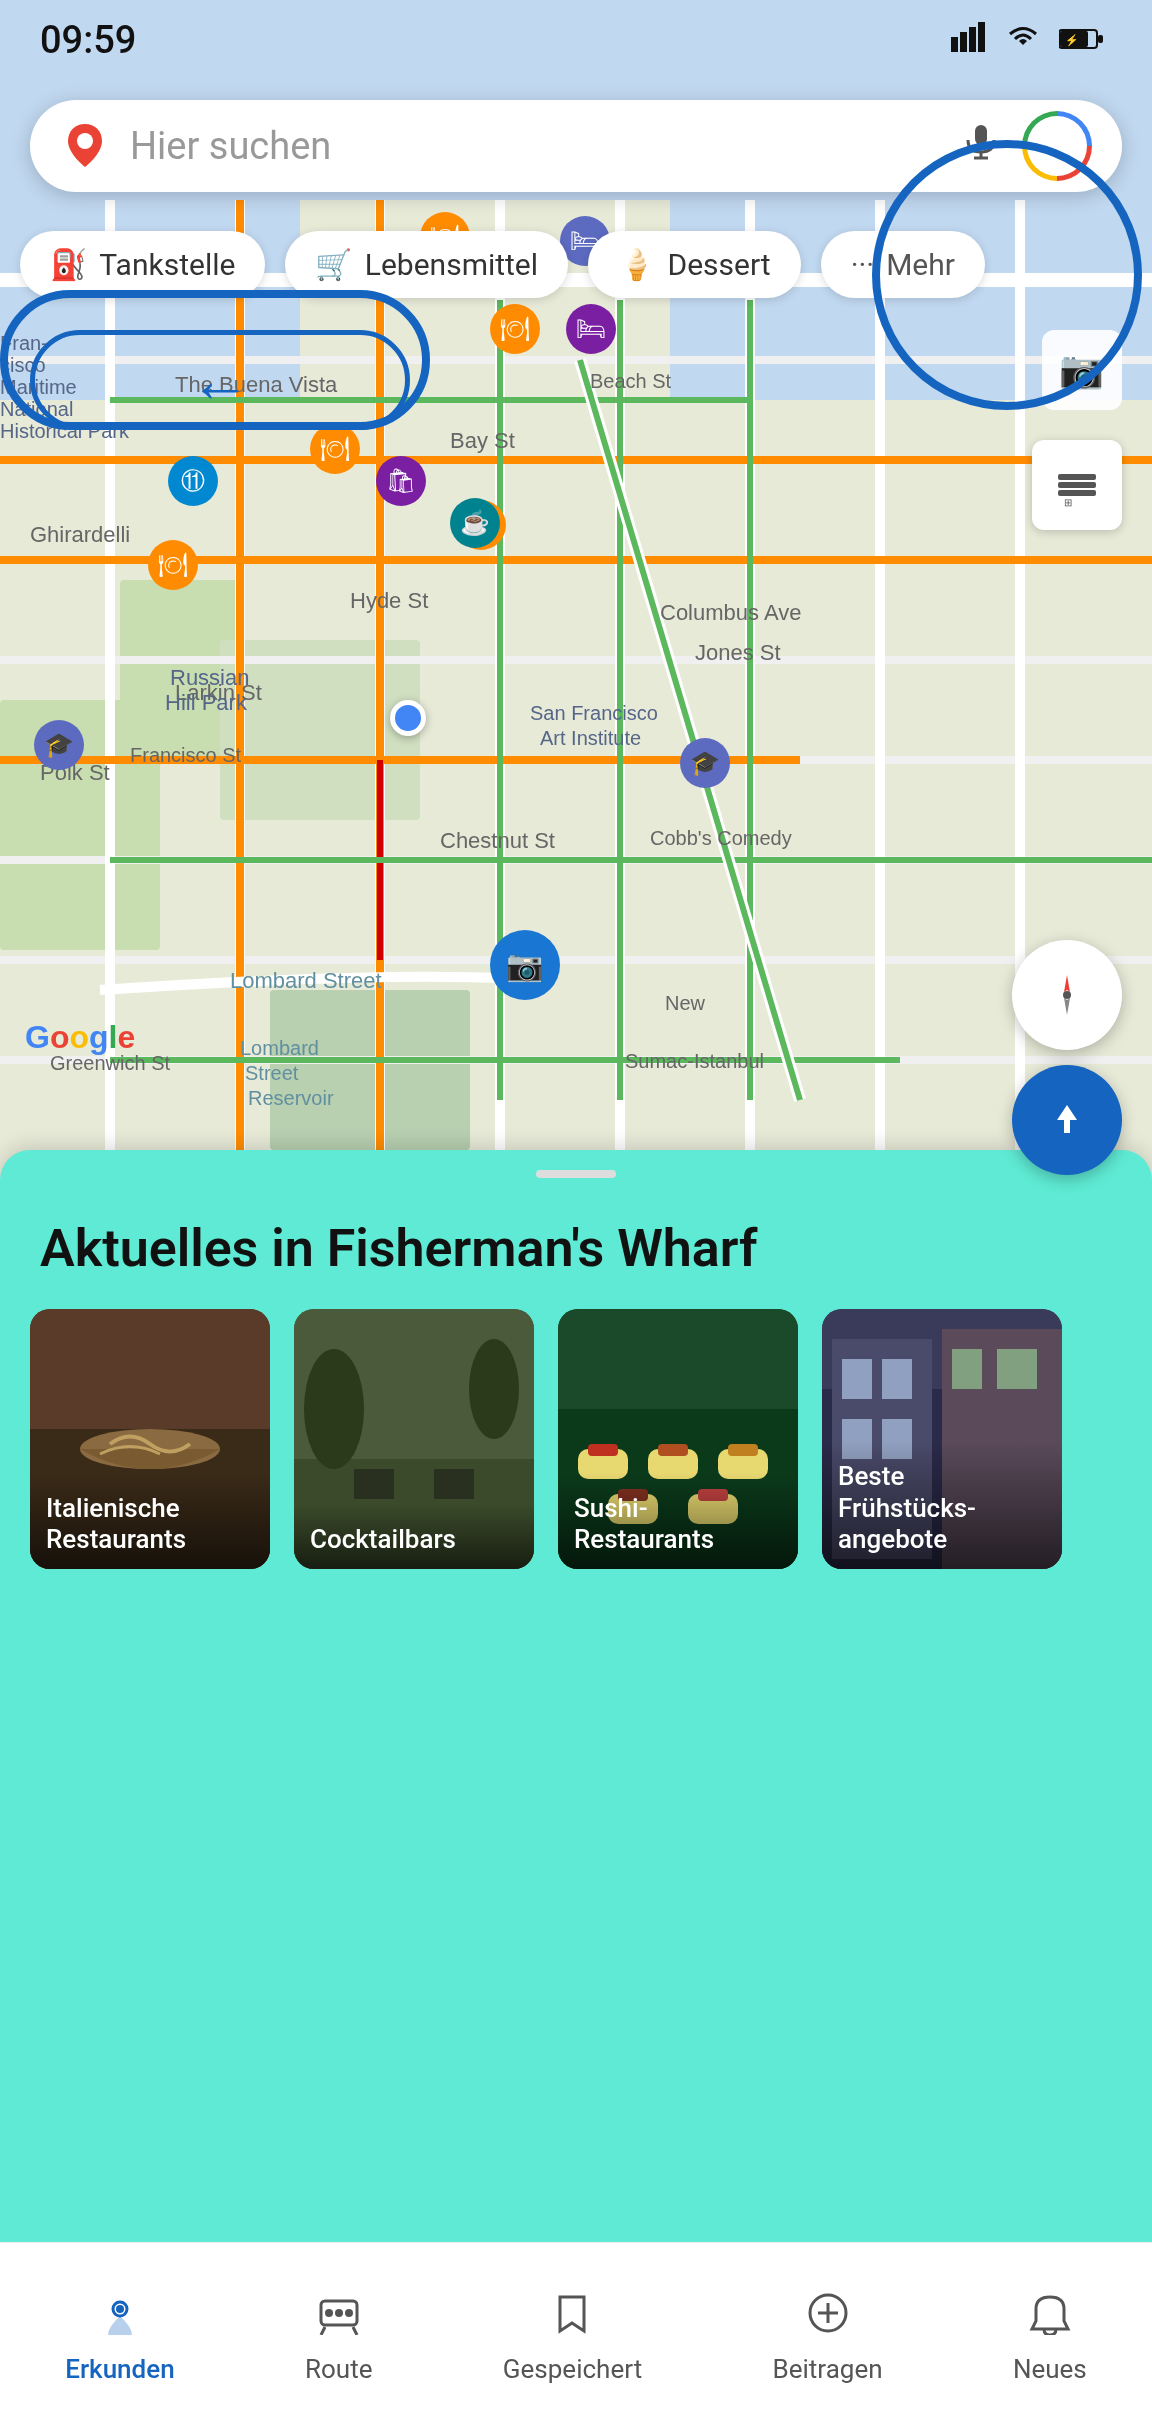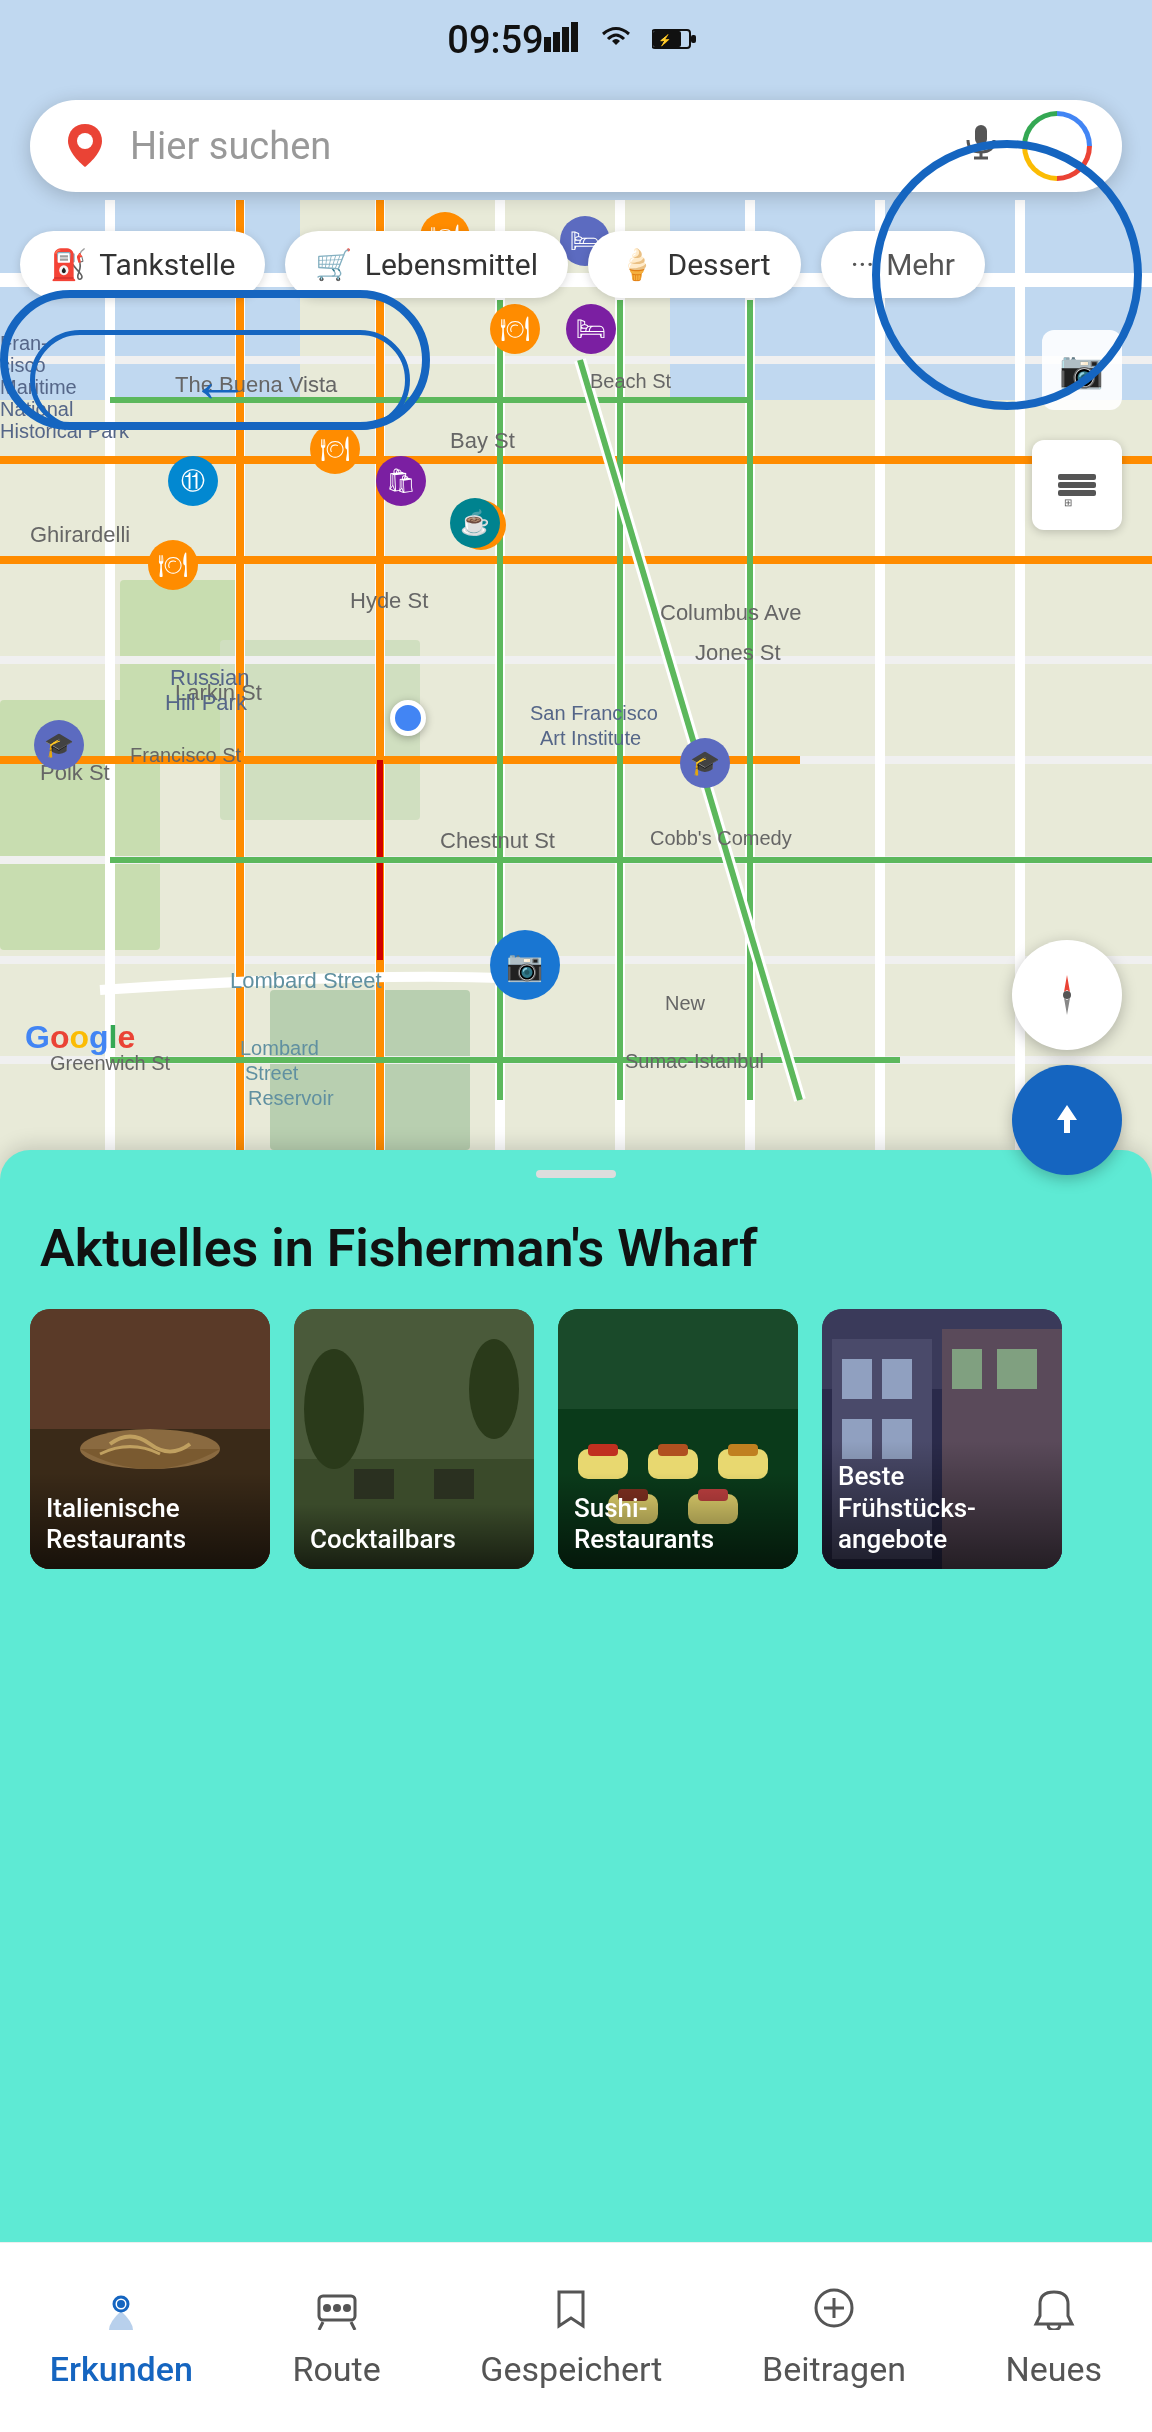--- a/index.html
+++ b/index.html
@@ -13,21 +13,21 @@
     }
 
     
     .status-bar {
       position: absolute;
       top: 0; left: 0; right: 9px;
       height: 80px;
       background: transparent;
       display: flex;
       align-items: center;
-      justify-content: center;
+      justify-content: space-between;
       padding: 8px 40px;
       z-index: 100;
     }
     .status-time {
       font-size: 38px;
       font-weight: 500;
       color: #111;
     }
     .status-icons {
       display: flex;
@@ -319,21 +319,21 @@
       gap: 8px;
     }
     .nav-item-icon {
       font-size: 44px;
       color: #555;
     }
     .nav-item-icon.active {
       color: #1565C0;
     }
     .nav-item-label {
-      font-size: 34px;
+      font-size: 26px;
       color: #555;
     }
     .nav-item-label.active {
       color: #1565C0;
       font-weight: 500;
     }
 
     
     .location-dot {
       position: absolute;

